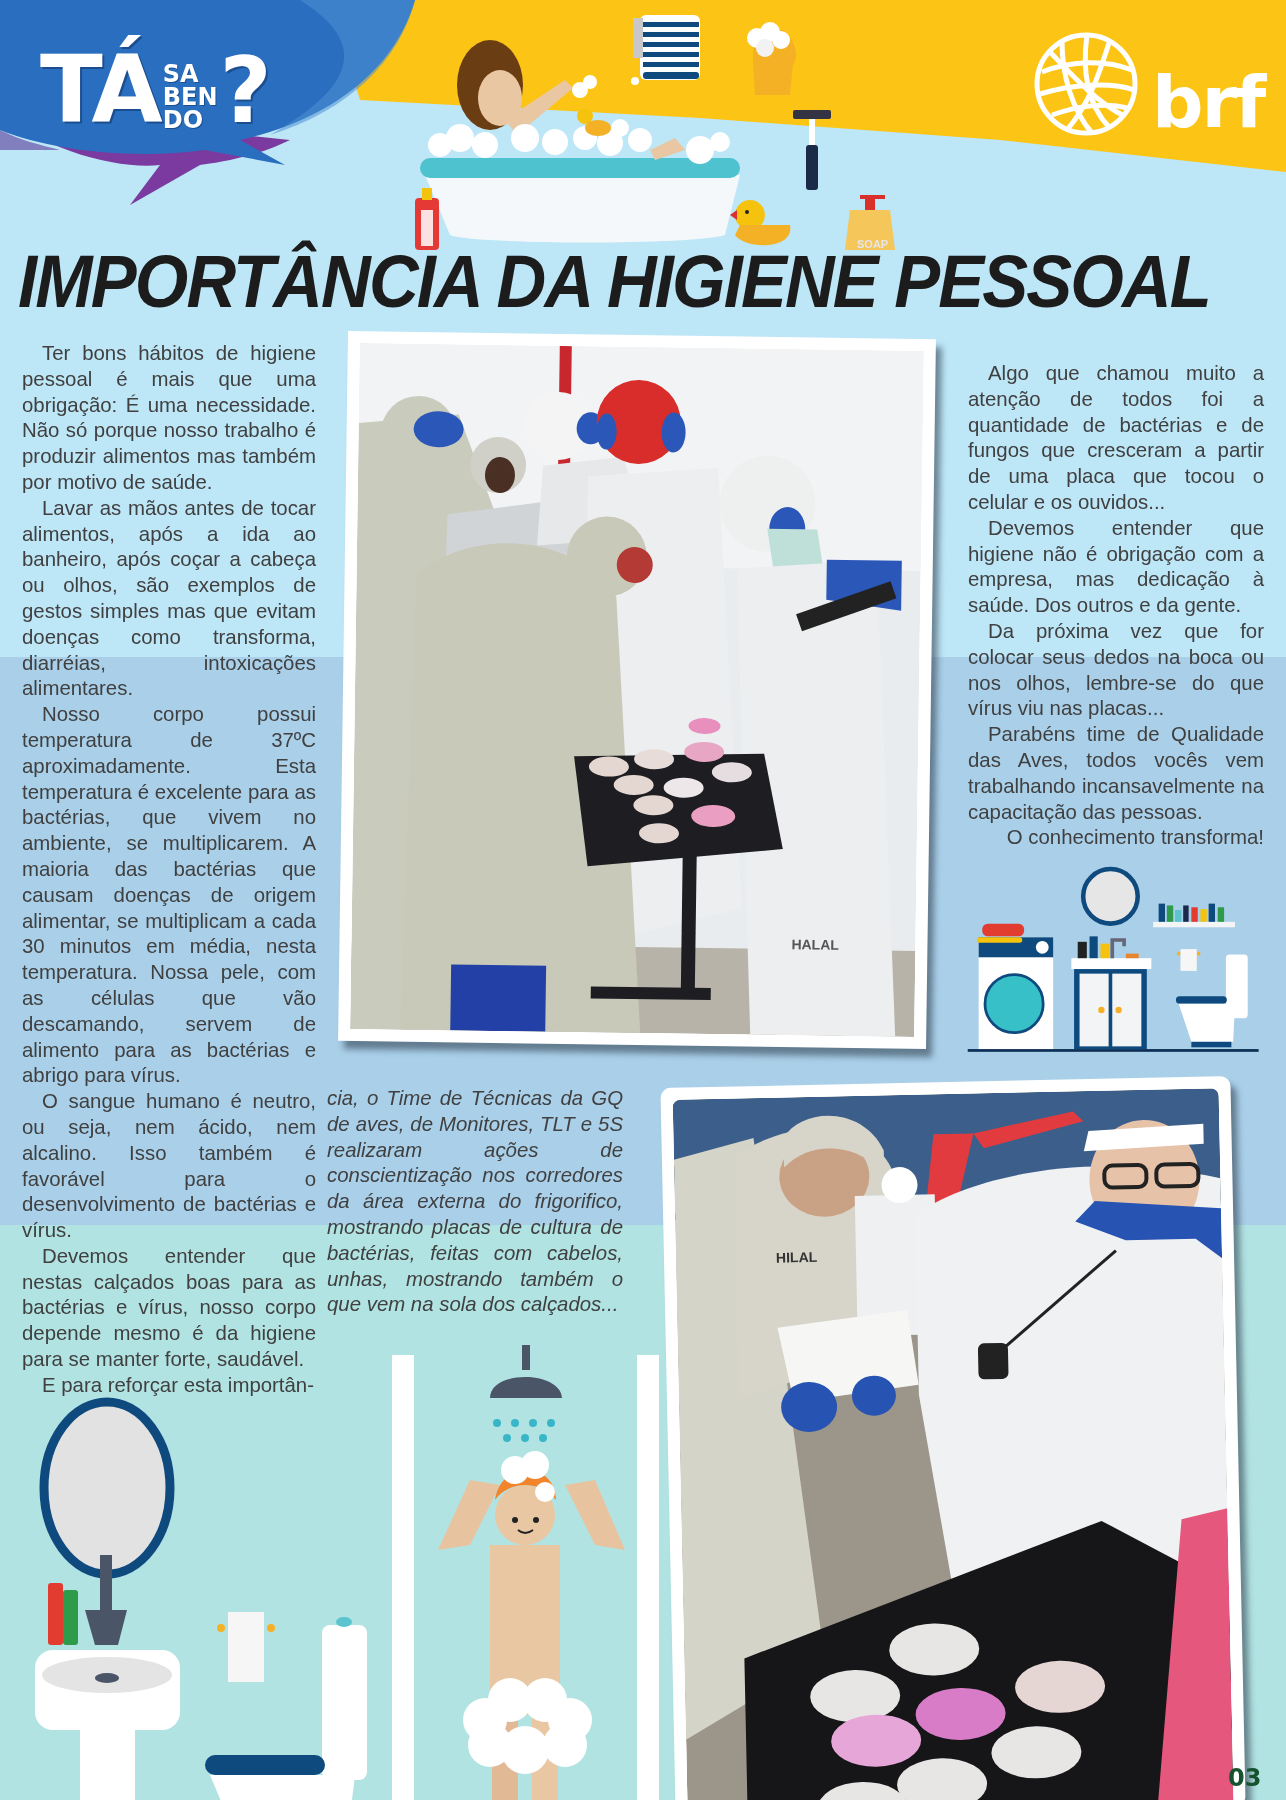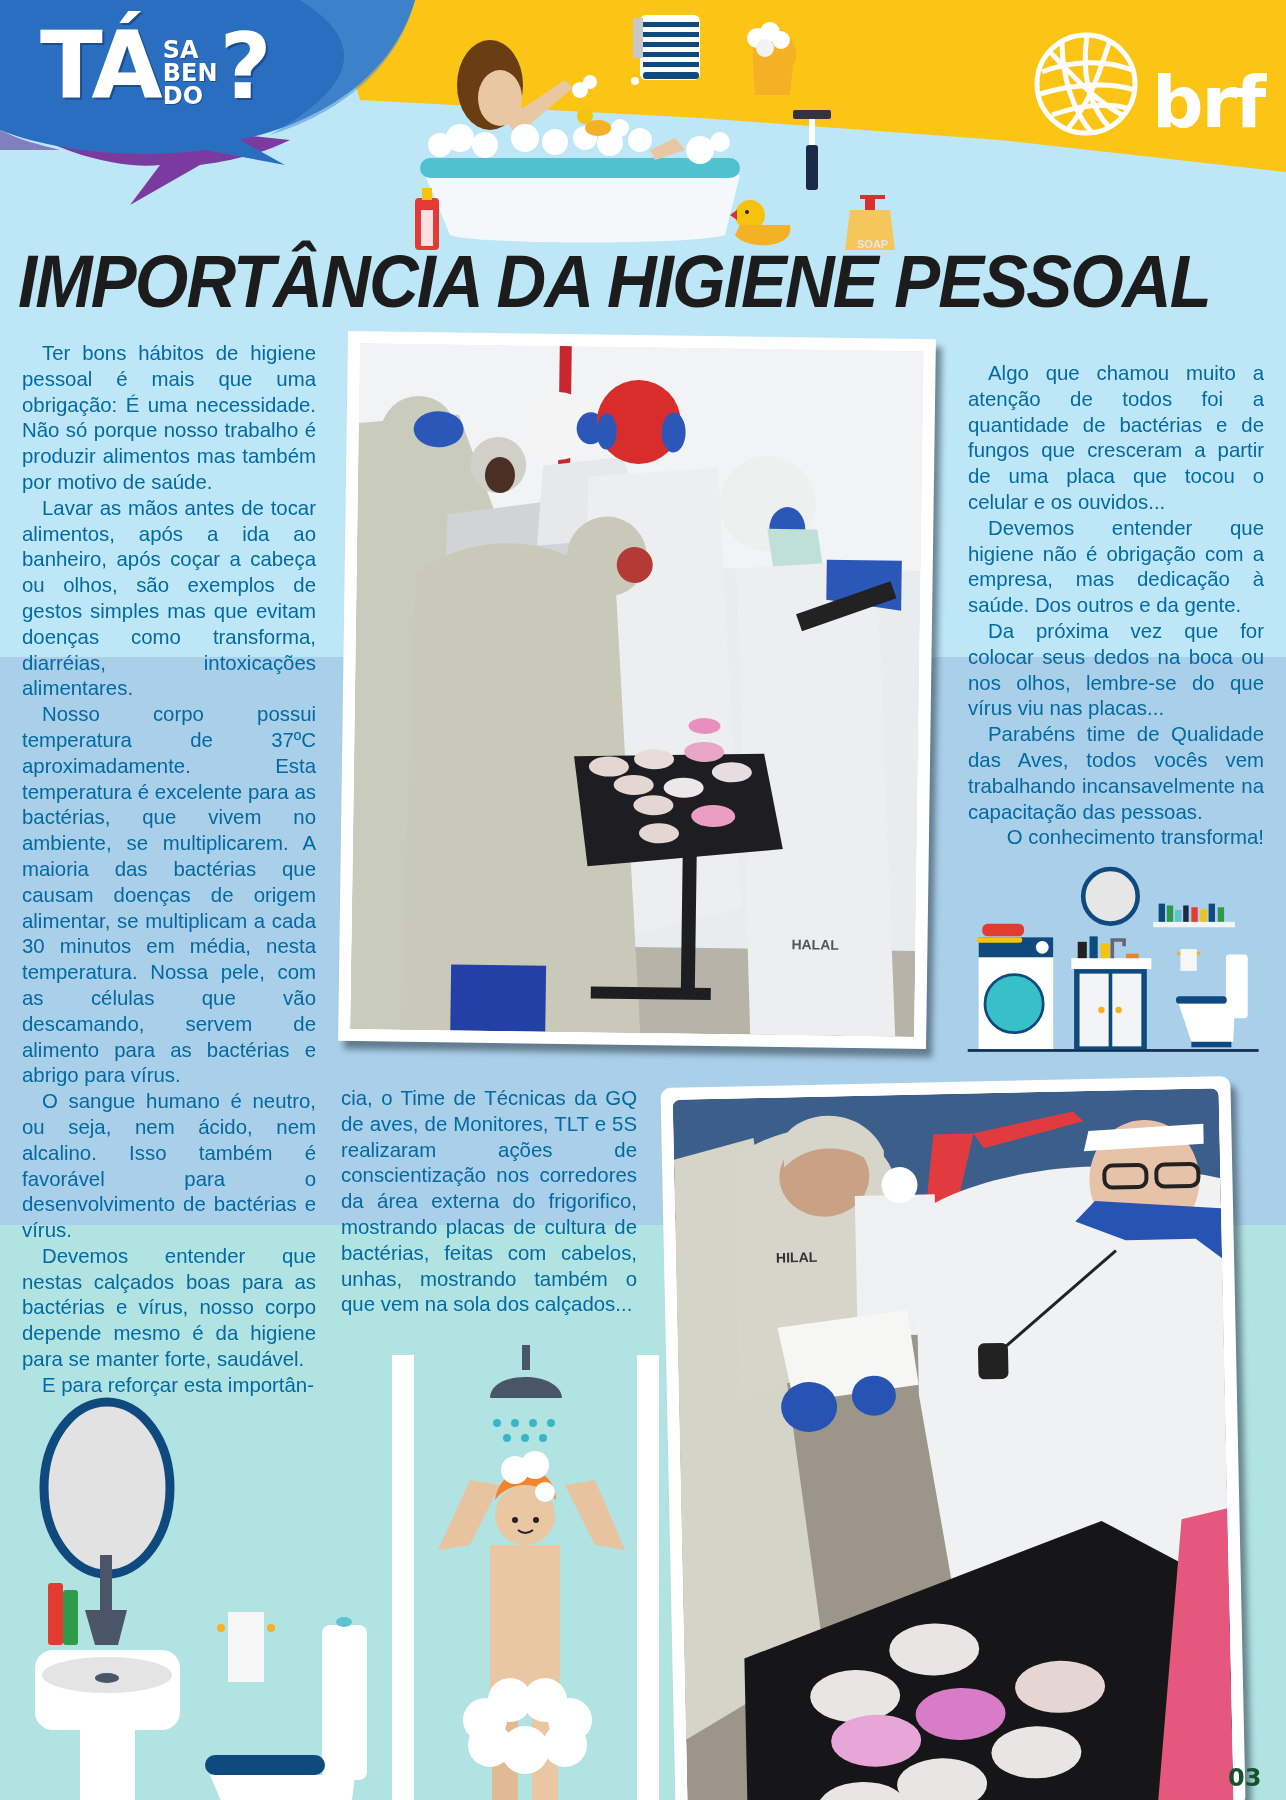--- a/index.html
+++ b/index.html
@@ -7,35 +7,35 @@
   body { position: relative; font-family: "Liberation Sans", sans-serif; color: #1d1d1f; }
 
   .bg { position: absolute; left: 0; width: 1286px; }
   .bg-top { top: 0; height: 657px; background: #bde6f7; }
   .bg-mid { top: 657px; height: 568px; background: #a9cfe9; }
   .bg-bot { top: 1225px; height: 575px; background: #b2e3e3; }
 
   .yellow-band { position: absolute; left: 0; top: 0; width: 1286px; height: 180px; }
 
   .bubble { position: absolute; left: 0; top: 0; width: 420px; height: 215px; }
-  .brand-title { position: absolute; left: 40px; top: 20px; display: flex; align-items: flex-end; }
+  .brand-title { position: absolute; left: 40px; top: 44px; display: flex; align-items: flex-end; }
   .brand-ta { font-family: "DejaVu Sans", sans-serif; font-weight: bold; color: #fff; font-size: 92px; line-height: 92px; letter-spacing: -4px; text-shadow: 2px 2px 0 #1b4d8f; }
   .brand-stack { display: flex; flex-direction: column; margin-left: 4px; margin-bottom: 4px; }
   .brand-stack span { font-family: "DejaVu Sans", sans-serif; font-weight: bold; color: #fff; font-size: 24px; line-height: 23px; text-shadow: 1px 1px 0 #1b4d8f; }
   .brand-q { font-family: "DejaVu Sans", sans-serif; font-weight: bold; color: #fff; font-size: 90px; line-height: 90px; margin-left: 2px; text-shadow: 2px 2px 0 #1b4d8f; }
 
   .logo { position: absolute; left: 1032px; top: 30px; display: flex; align-items: flex-end; }
   .logo-text { font-family: "DejaVu Sans", sans-serif; font-weight: bold; color: #fff; font-size: 72px; line-height: 72px; margin-left: 12px; letter-spacing: -2px; }
 
   .headline { position: absolute; left: 18px; top: 240px; width: 1260px; font-family: "Liberation Sans", sans-serif; font-weight: bold; font-style: italic; font-size: 74px; line-height: 84px; color: #1c1c1c; letter-spacing: -2px; white-space: nowrap; transform: scaleX(0.93); transform-origin: left; }
 
-  .col { position: absolute; font-family: "Liberation Sans", sans-serif; font-size: 20.4px; line-height: 25.8px; color: #0369a1; text-align: justify; }
+  .col { position: absolute; font-family: "Liberation Sans", sans-serif; font-size: 20.4px; line-height: 25.8px; color: #404040; text-align: justify; }
   .col p { text-indent: 20px; }
   .col-left { left: 22px; top: 341px; width: 294px; }
-  .col-mid { left: 341px; top: 1086px; width: 296px; }
+  .col-mid { left: 327px; top: 1086px; width: 296px; font-style: italic; }
   .col-right { left: 968px; top: 361px; width: 296px; }
   .col-right .last { text-align: right; }
 
   .photo { position: absolute; background: #fff; box-shadow: 6px 8px 6px rgba(40,55,70,0.55); }
   .photo-1 { left: 343px; top: 335px; width: 588px; height: 710px; transform: rotate(0.8deg); }
   .photo-2 { left: 668px; top: 1082px; width: 570px; height: 730px; transform: rotate(-1.2deg); border-radius: 10px; }
   .photo-inner { position: absolute; inset: 12px; overflow: hidden; }
   .photo-2 .photo-inner { inset: 12px 12px 0 12px; border-radius: 8px 8px 0 0; }
 
   .page-num { position: absolute; left: 1228px; top: 1764px; font-family: "DejaVu Sans", sans-serif; font-weight: bold; font-size: 24px; color: #14532d; }

